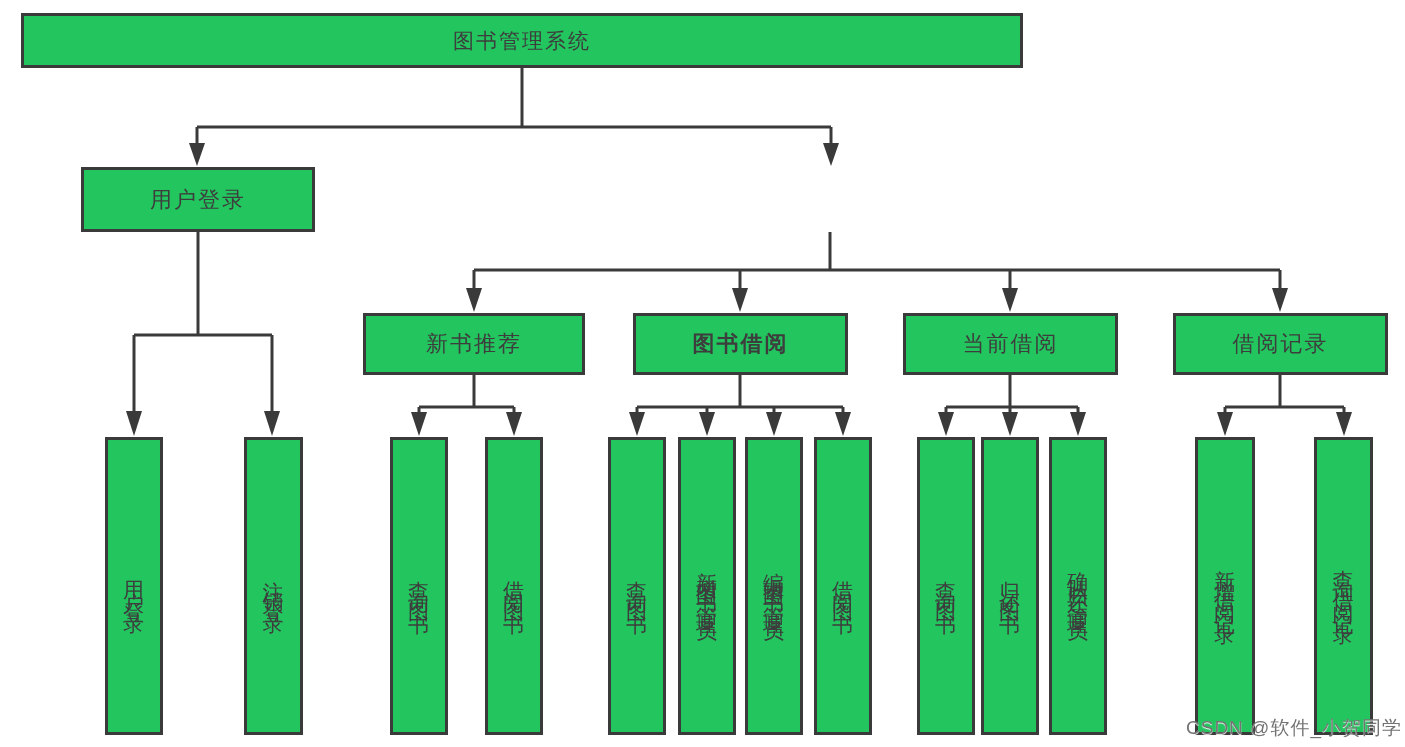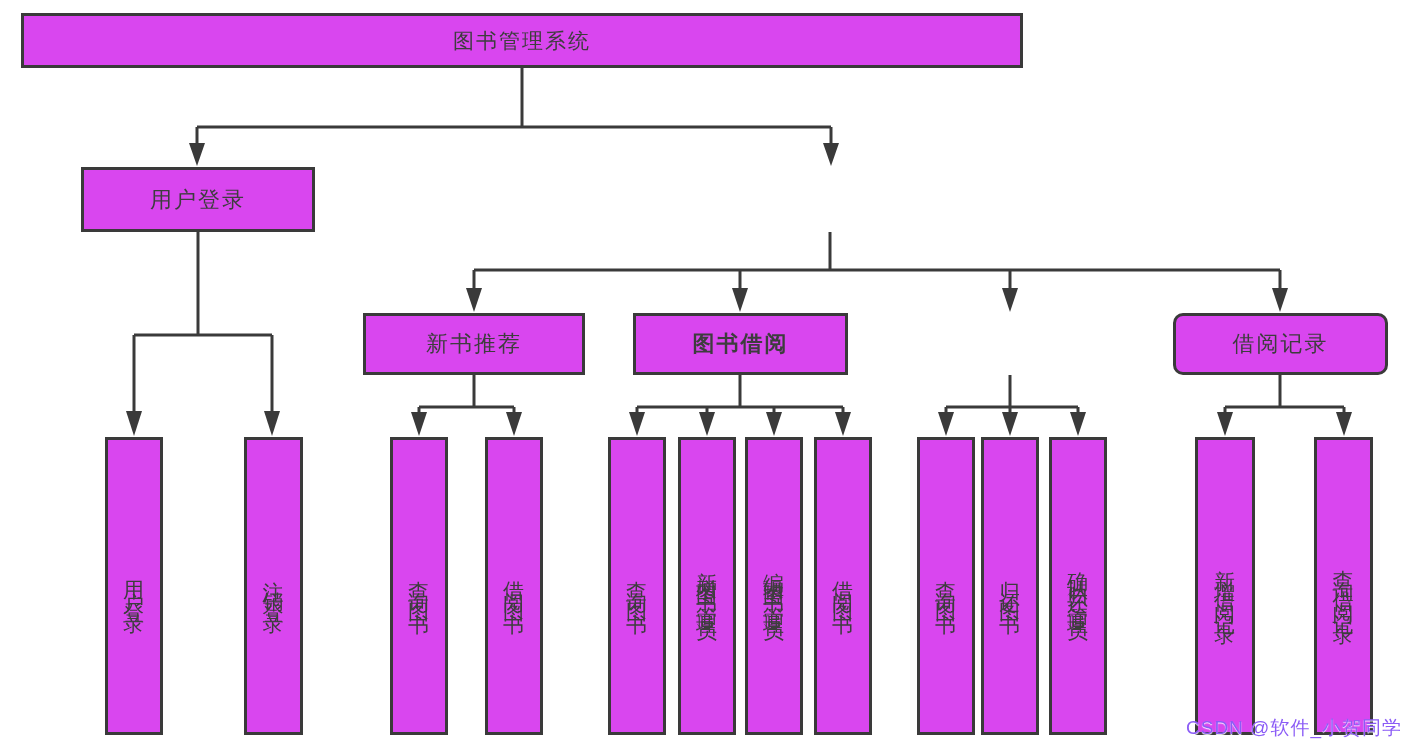--- a/index.html
+++ b/index.html
@@ -9,21 +9,21 @@
     background:#fff;
     font-family:"Liberation Sans","DejaVu Sans",sans-serif;
     color:#3d3d3d;
     overflow:hidden;
   }
   #wires{position:absolute;left:0;top:0;width:1405px;height:747px;}
   .node{
     position:absolute;
     box-sizing:border-box;
     border:3px solid #3a3a3a;
-    background:#d946ef;
+    background:#22c55e;
     display:flex;
     align-items:center;
     justify-content:center;
   }
   .hlabel{
     font-size:22px;
     letter-spacing:2px;
     white-space:nowrap;
     color:#3d3d3d;
   }
@@ -40,42 +40,42 @@
   
   #n-root{left:21px;top:13px;width:1002px;height:55px;}
   
   #n-login{left:81px;top:167px;width:234px;height:65px;}
   #n-mgmt{left:712px;top:167px;width:235px;height:65px;}
   
   .l3{top:313px;height:62px;}
   #n-rec{left:363px;width:222px;}
   #n-borrow{left:633px;width:215px;font-weight:bold;}
   #n-current{left:903px;width:215px;}
-  #n-records{left:1173px;width:215px;border-radius:10px;}
+  #n-records{left:1173px;width:215px;}
   
   .leaf{top:437px;height:298px;width:58px;}
   #lf-login{left:105px;}
   #lf-logout{left:244px;width:59px;}
   #lf-rec-q{left:390px;}
   #lf-rec-b{left:485px;}
   #lf-bb-q{left:608px;}
   #lf-bb-add{left:678px;}
   #lf-bb-edit{left:745px;}
   #lf-bb-bor{left:814px;}
   #lf-cb-q{left:917px;}
   #lf-cb-ret{left:981px;}
   #lf-cb-conf{left:1049px;}
   #lf-br-add{left:1195px;width:60px;}
   #lf-br-q{left:1314px;width:59px;}
   #watermark{
     position:absolute;
     left:1186px;top:715px;
     font-size:19px;
     letter-spacing:1px;
-    color:#8b5cf6;
+    color:#737373;
     white-space:nowrap;
     z-index:5;
     text-shadow:0 1px 1px #ffffff;
   }
 </style>
 </head>
 <body>
 
 <div id="canvas">
 
@@ -152,20 +152,23 @@
   <div class="node" id="n-login">
     <span class="hlabel">用户登录</span>
   </div>
 
   <div class="node l3" id="n-rec">
     <span class="hlabel">新书推荐</span>
   </div>
   <div class="node l3" id="n-borrow">
     <span class="hlabel">图书借阅</span>
   </div>
+  <div class="node l3" id="n-current">
+    <span class="hlabel">当前借阅</span>
+  </div>
   <div class="node l3" id="n-records">
     <span class="hlabel">借阅记录</span>
   </div>
 
   <div class="node leaf" id="lf-login">
     <span class="vlabel">用户登录</span>
   </div>
   <div class="node leaf" id="lf-logout">
     <span class="vlabel">注销登录</span>
   </div>

